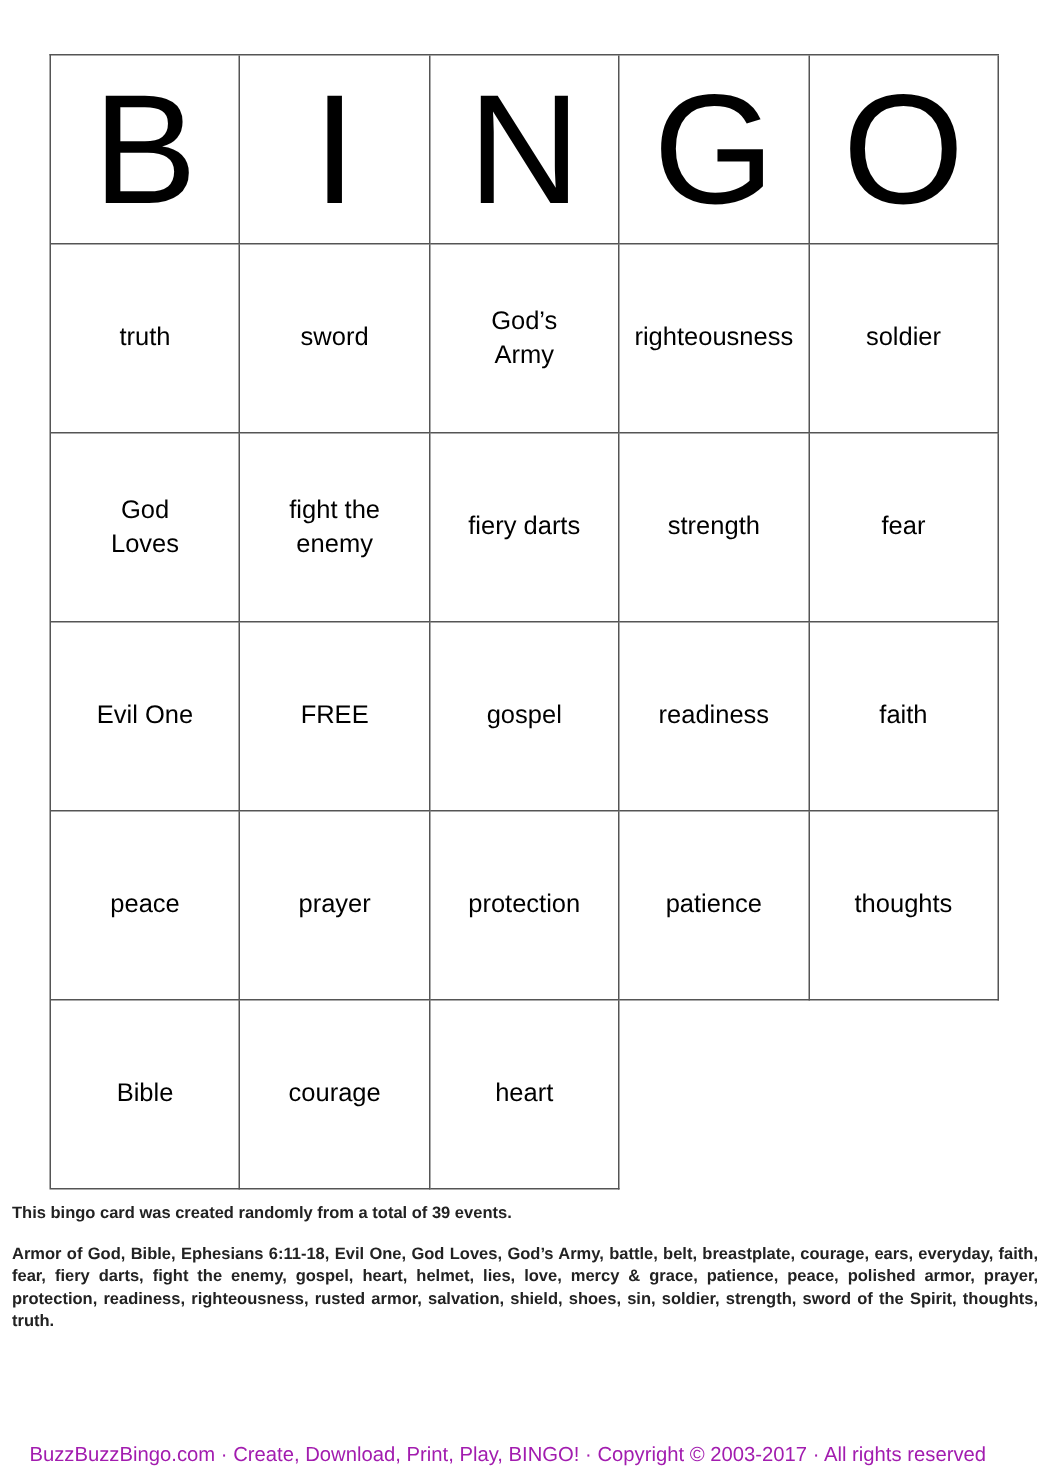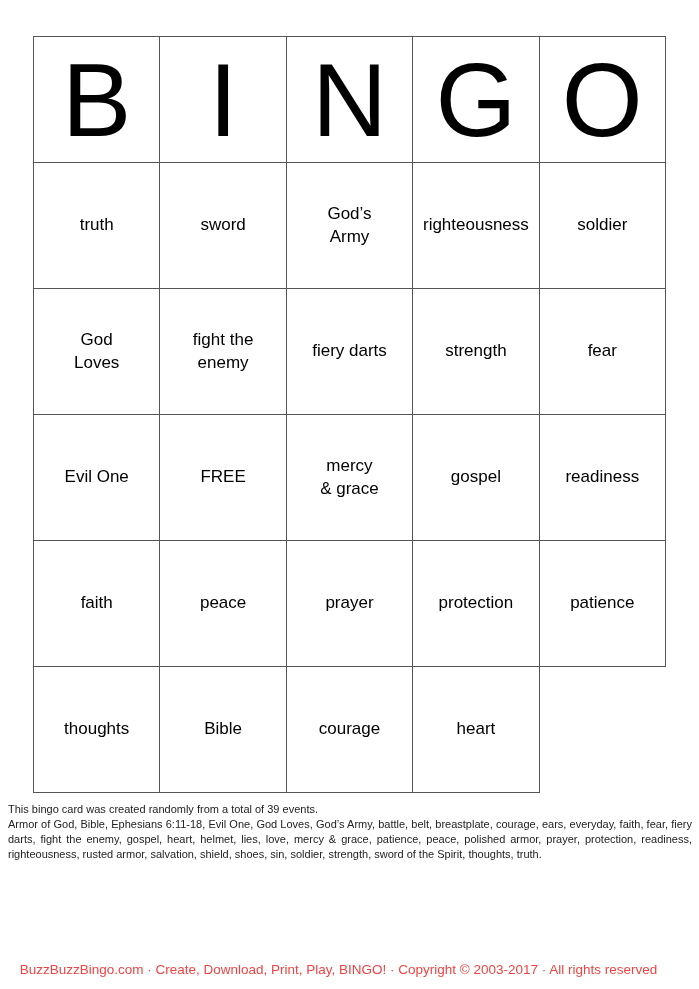--- a/index.html
+++ b/index.html
@@ -48,32 +48,34 @@
     padding: 0;
   }
   
   .footnote {
     position: absolute;
     left: 8px; top: 802px;
     width: 684px;
     font-size: 11px;
     line-height: 15px;
     color: #222222;
+    font-weight: bold;
   }
   .footnote .events {
     text-align: justify;
+    margin-top: 12px;
   }
   
   .branding {
     position: absolute;
     left: 0; top: 962px;
     width: 677px;
     text-align: center;
     font-size: 13.5px;
-    color: #ef4444;
+    color: #a21caf;
   }
 </style>
 </head>
 <body>
 
 <div class="page">
 
   <div class="card">
 
     <div class="cell header">B</div>
@@ -92,22 +94,20 @@
     <div class="cell">God
 Loves</div>
     <div class="cell">fight the
 enemy</div>
     <div class="cell">fiery darts</div>
     <div class="cell">strength</div>
 
     <div class="cell">fear</div>
     <div class="cell">Evil One</div>
     <div class="cell">FREE</div>
-    <div class="cell">mercy
-&amp; grace</div>
     <div class="cell">gospel</div>
 
     <div class="cell">readiness</div>
     <div class="cell">faith</div>
     <div class="cell">peace</div>
     <div class="cell">prayer</div>
     <div class="cell">protection</div>
 
     <div class="cell">patience</div>
     <div class="cell">thoughts</div>

